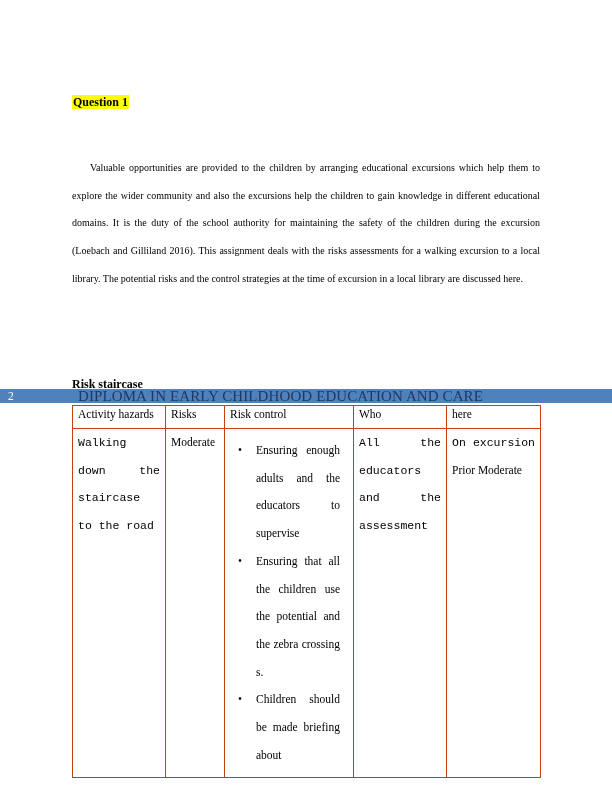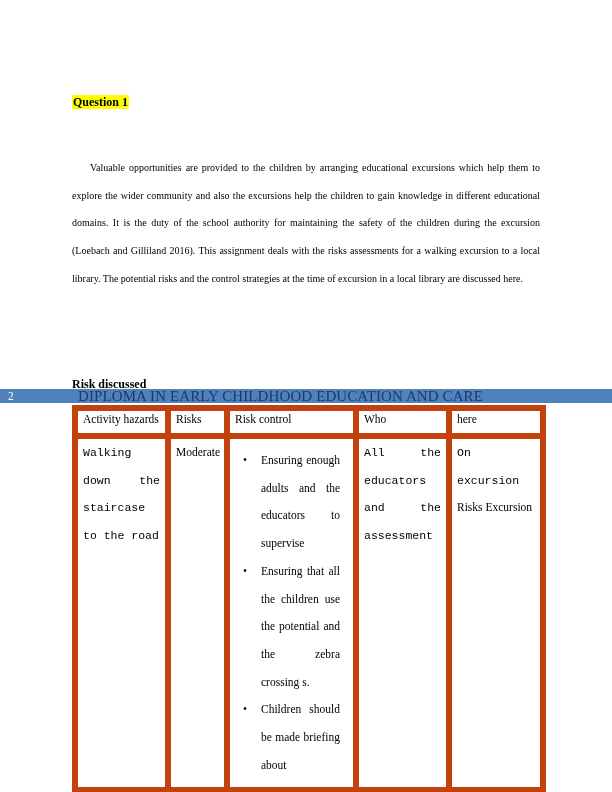--- a/index.html
+++ b/index.html
@@ -11,38 +11,38 @@
   .subhead { position: absolute; left: 90px; top: 133px; font-size: 11.5px; font-weight: bold; font-style: italic; line-height: 14px; }
   .subhead .num { display: inline-block; width: 18px; }
   .para { position: absolute; left: 72px; top: 154px; width: 468px; font-size: 10px;
           line-height: 27.7px; text-align: justify; text-indent: 18px; }
   .risk-label { position: absolute; left: 72px; top: 377px; font-size: 12px; font-weight: bold; line-height: 14px; }
   .band { position: absolute; left: 0; top: 389px; width: 612px; height: 14px; background: #4f81bd; }
   .band .pg { position: absolute; left: 8px; top: 0; font-size: 11.5px; color: #ffffff; line-height: 14px; }
   .band .hdr { position: absolute; left: 78px; top: 0; font-size: 15px; color: #1f3864; line-height: 14px; letter-spacing: 0.1px; }
   table.risk { position: absolute; left: 72px; top: 405px; border-collapse: collapse;
                font-size: 11.5px; table-layout: fixed; width: 468px; }
-  table.risk td { border: 6px solid #c2410c; vertical-align: top; padding: 0 5px; line-height: 27.7px; }
+  table.risk td { border: 1px solid #c2410c; vertical-align: top; padding: 0 5px; line-height: 27.7px; }
   table.risk tr.head td { height: 22px; line-height: 16px; padding-top: 0px; }
   table.risk tr.body td { height: 269px; }
   .just { text-align: justify; text-align-last: left; font-family: Liberation Mono, monospace; }
   ul.ctrl { margin: 8px; padding: 0; list-style: none; }
   ul.ctrl li { position: relative; padding-left: 18px; text-align: justify; }
   ul.ctrl li::before { content: "•"; position: absolute; left: 0; top: 0; }
 </style>
 </head>
 <body>
 
 <div class="page">
   <div class="q-title">Question 1</div>
 
 
   <div class="para">Valuable opportunities are provided to the children by arranging educational excursions which help them to explore the wider community and also the excursions help the children to gain knowledge in different educational domains. It is the duty of the school authority for maintaining the safety of the children during the excursion (Loebach and Gilliland 2016). This assignment deals with the risks assessments for a walking excursion to a local library. The potential risks and the control strategies at the time of excursion in a local library are discussed here.</div>
 
-  <div class="risk-label">Risk discussed</div>
+  <div class="risk-label">Risk staircase</div>
 
   <div class="band">
     <span class="pg">2</span>
     <span class="hdr">DIPLOMA IN EARLY CHILDHOOD EDUCATION AND CARE</span>
   </div>
 
   <table class="risk">
     <colgroup>
       <col style="width:93px">
         <col style="width:59px">
@@ -64,18 +64,18 @@
       <td>
         <ul class="ctrl">
           <li>Ensuring enough adults and the educators to supervise</li>
           <li>Ensuring that all the children use the potential and the zebra crossing s.</li>
           <li>Children should be made briefing about</li>
         </ul>
       </td>
       <td class="just">All the educators and the assessment</td>
       <td>
         <div class="just" style="text-align-last: justify;">On excursion</div>
-        <div>Risks Excursion</div>
+        <div>Prior Moderate</div>
       </td>
     </tr>
   </tbody>
     </table>
 </div>
 
 </body></html>

